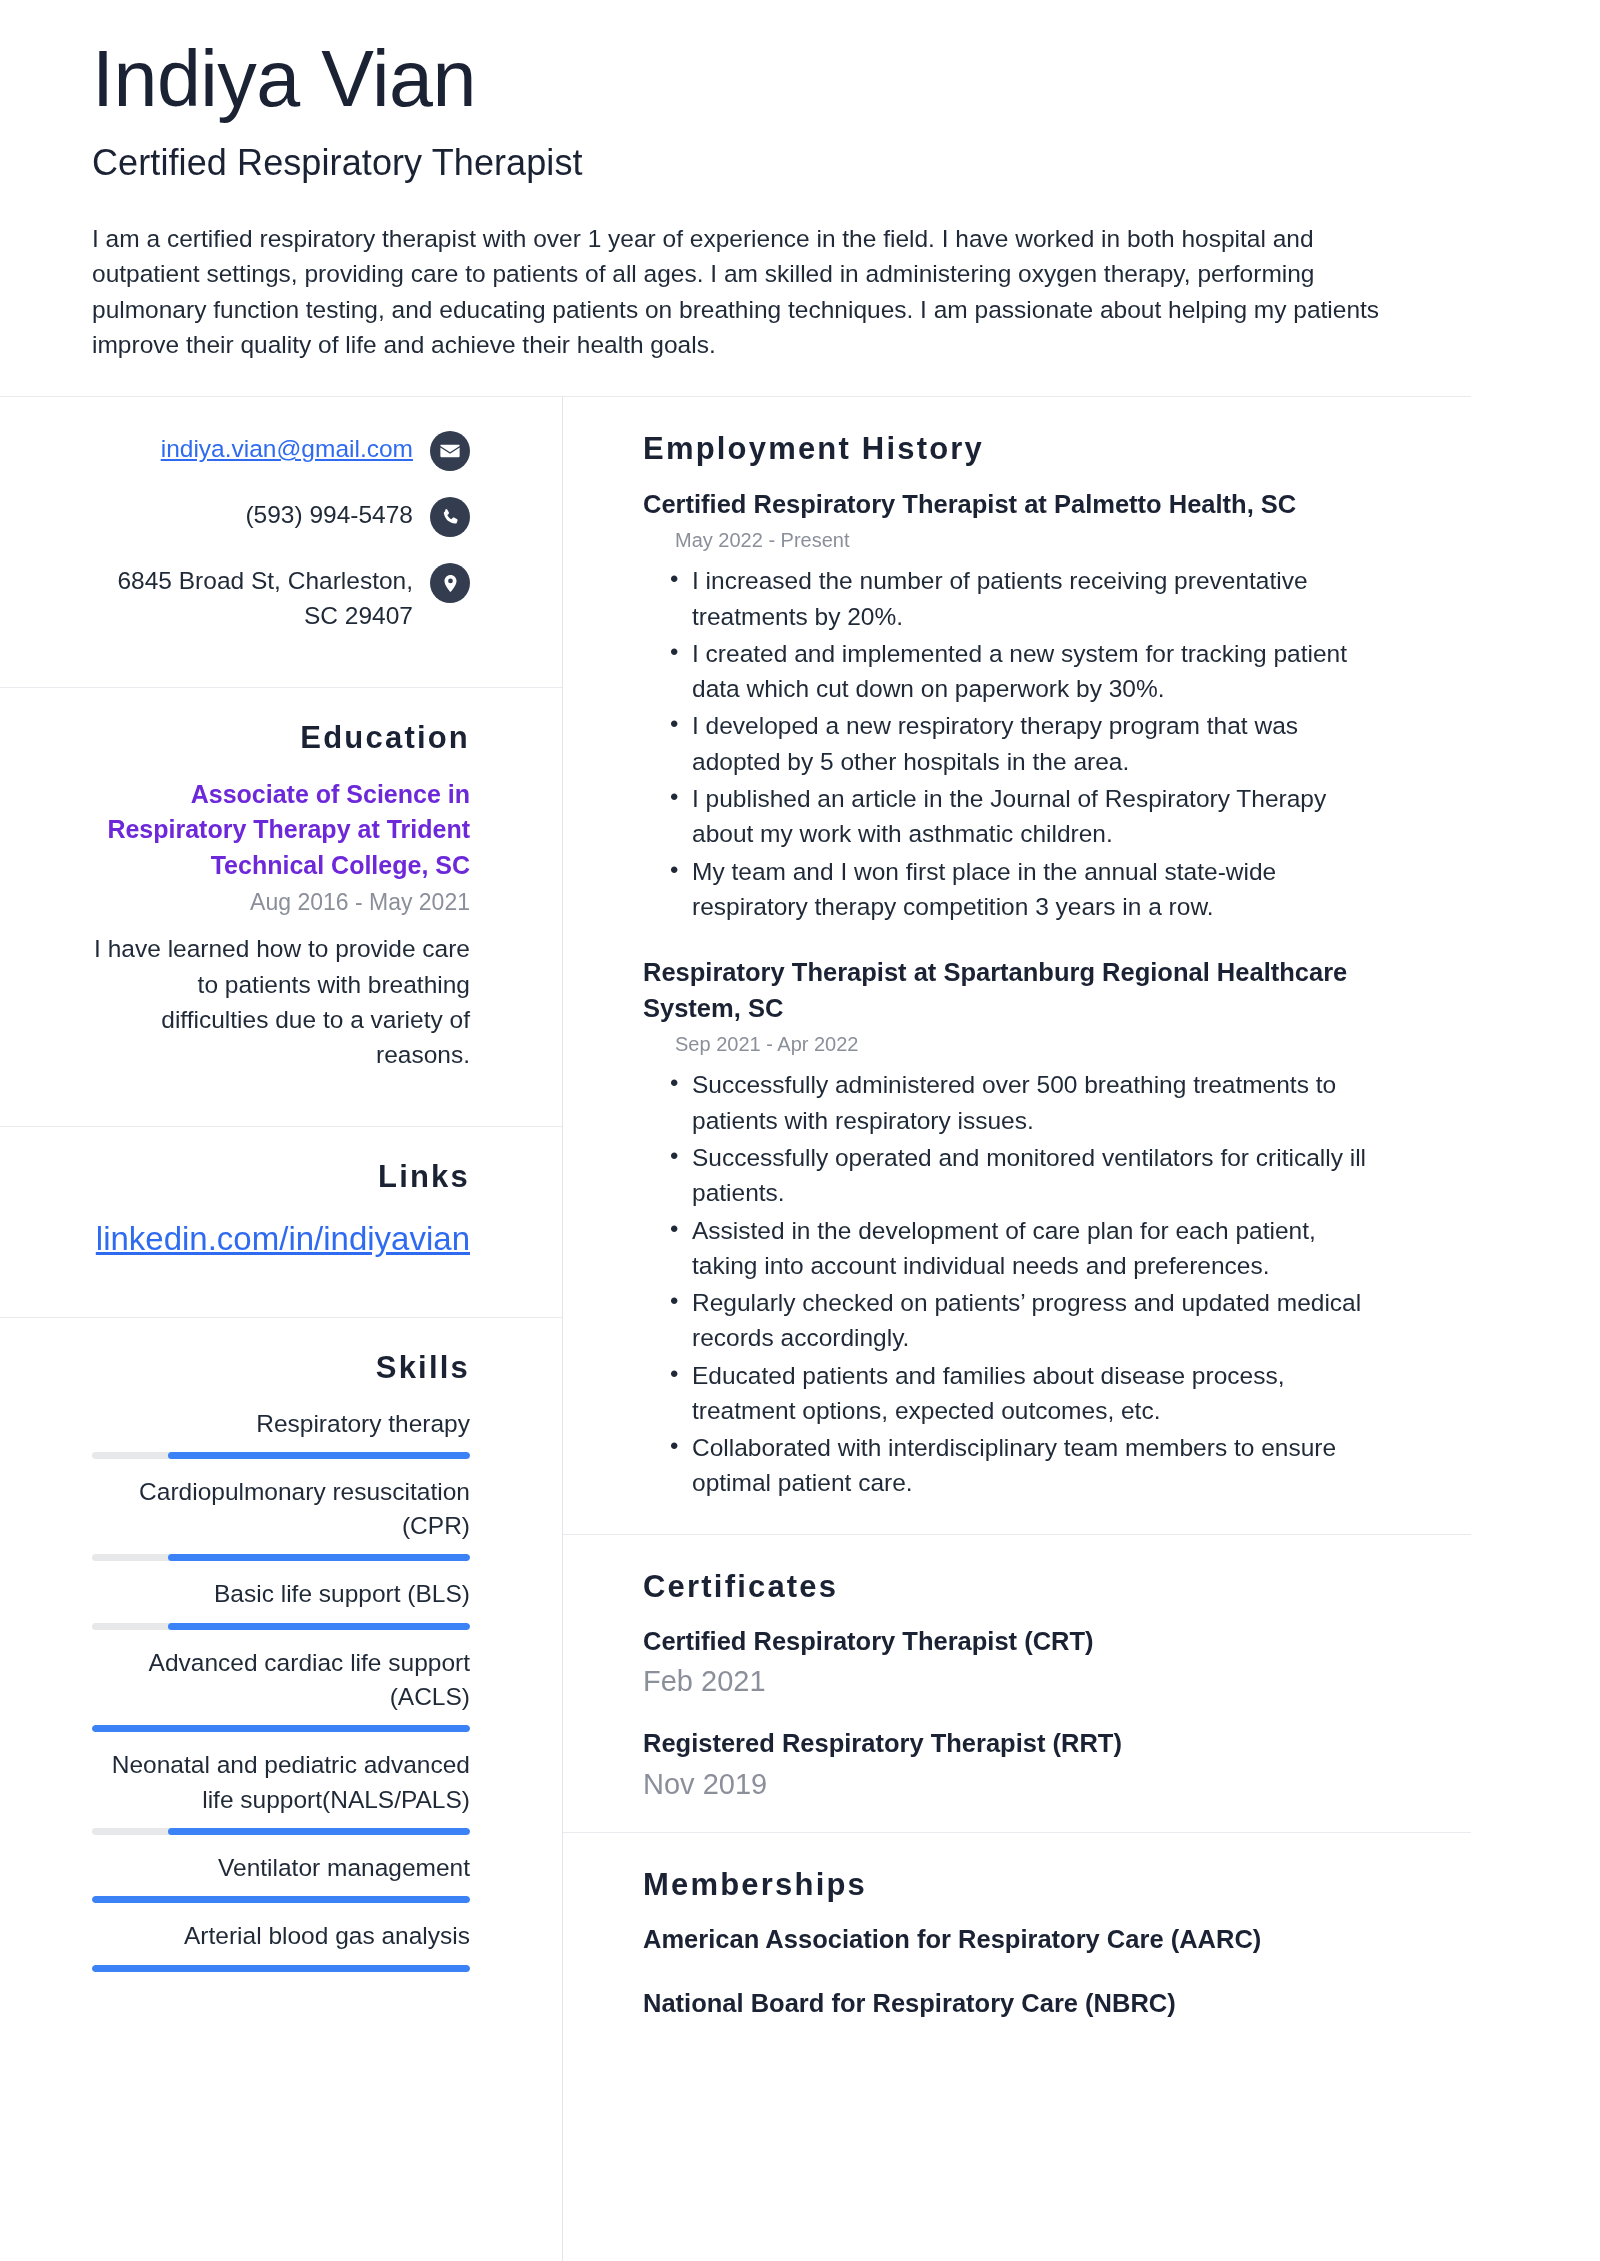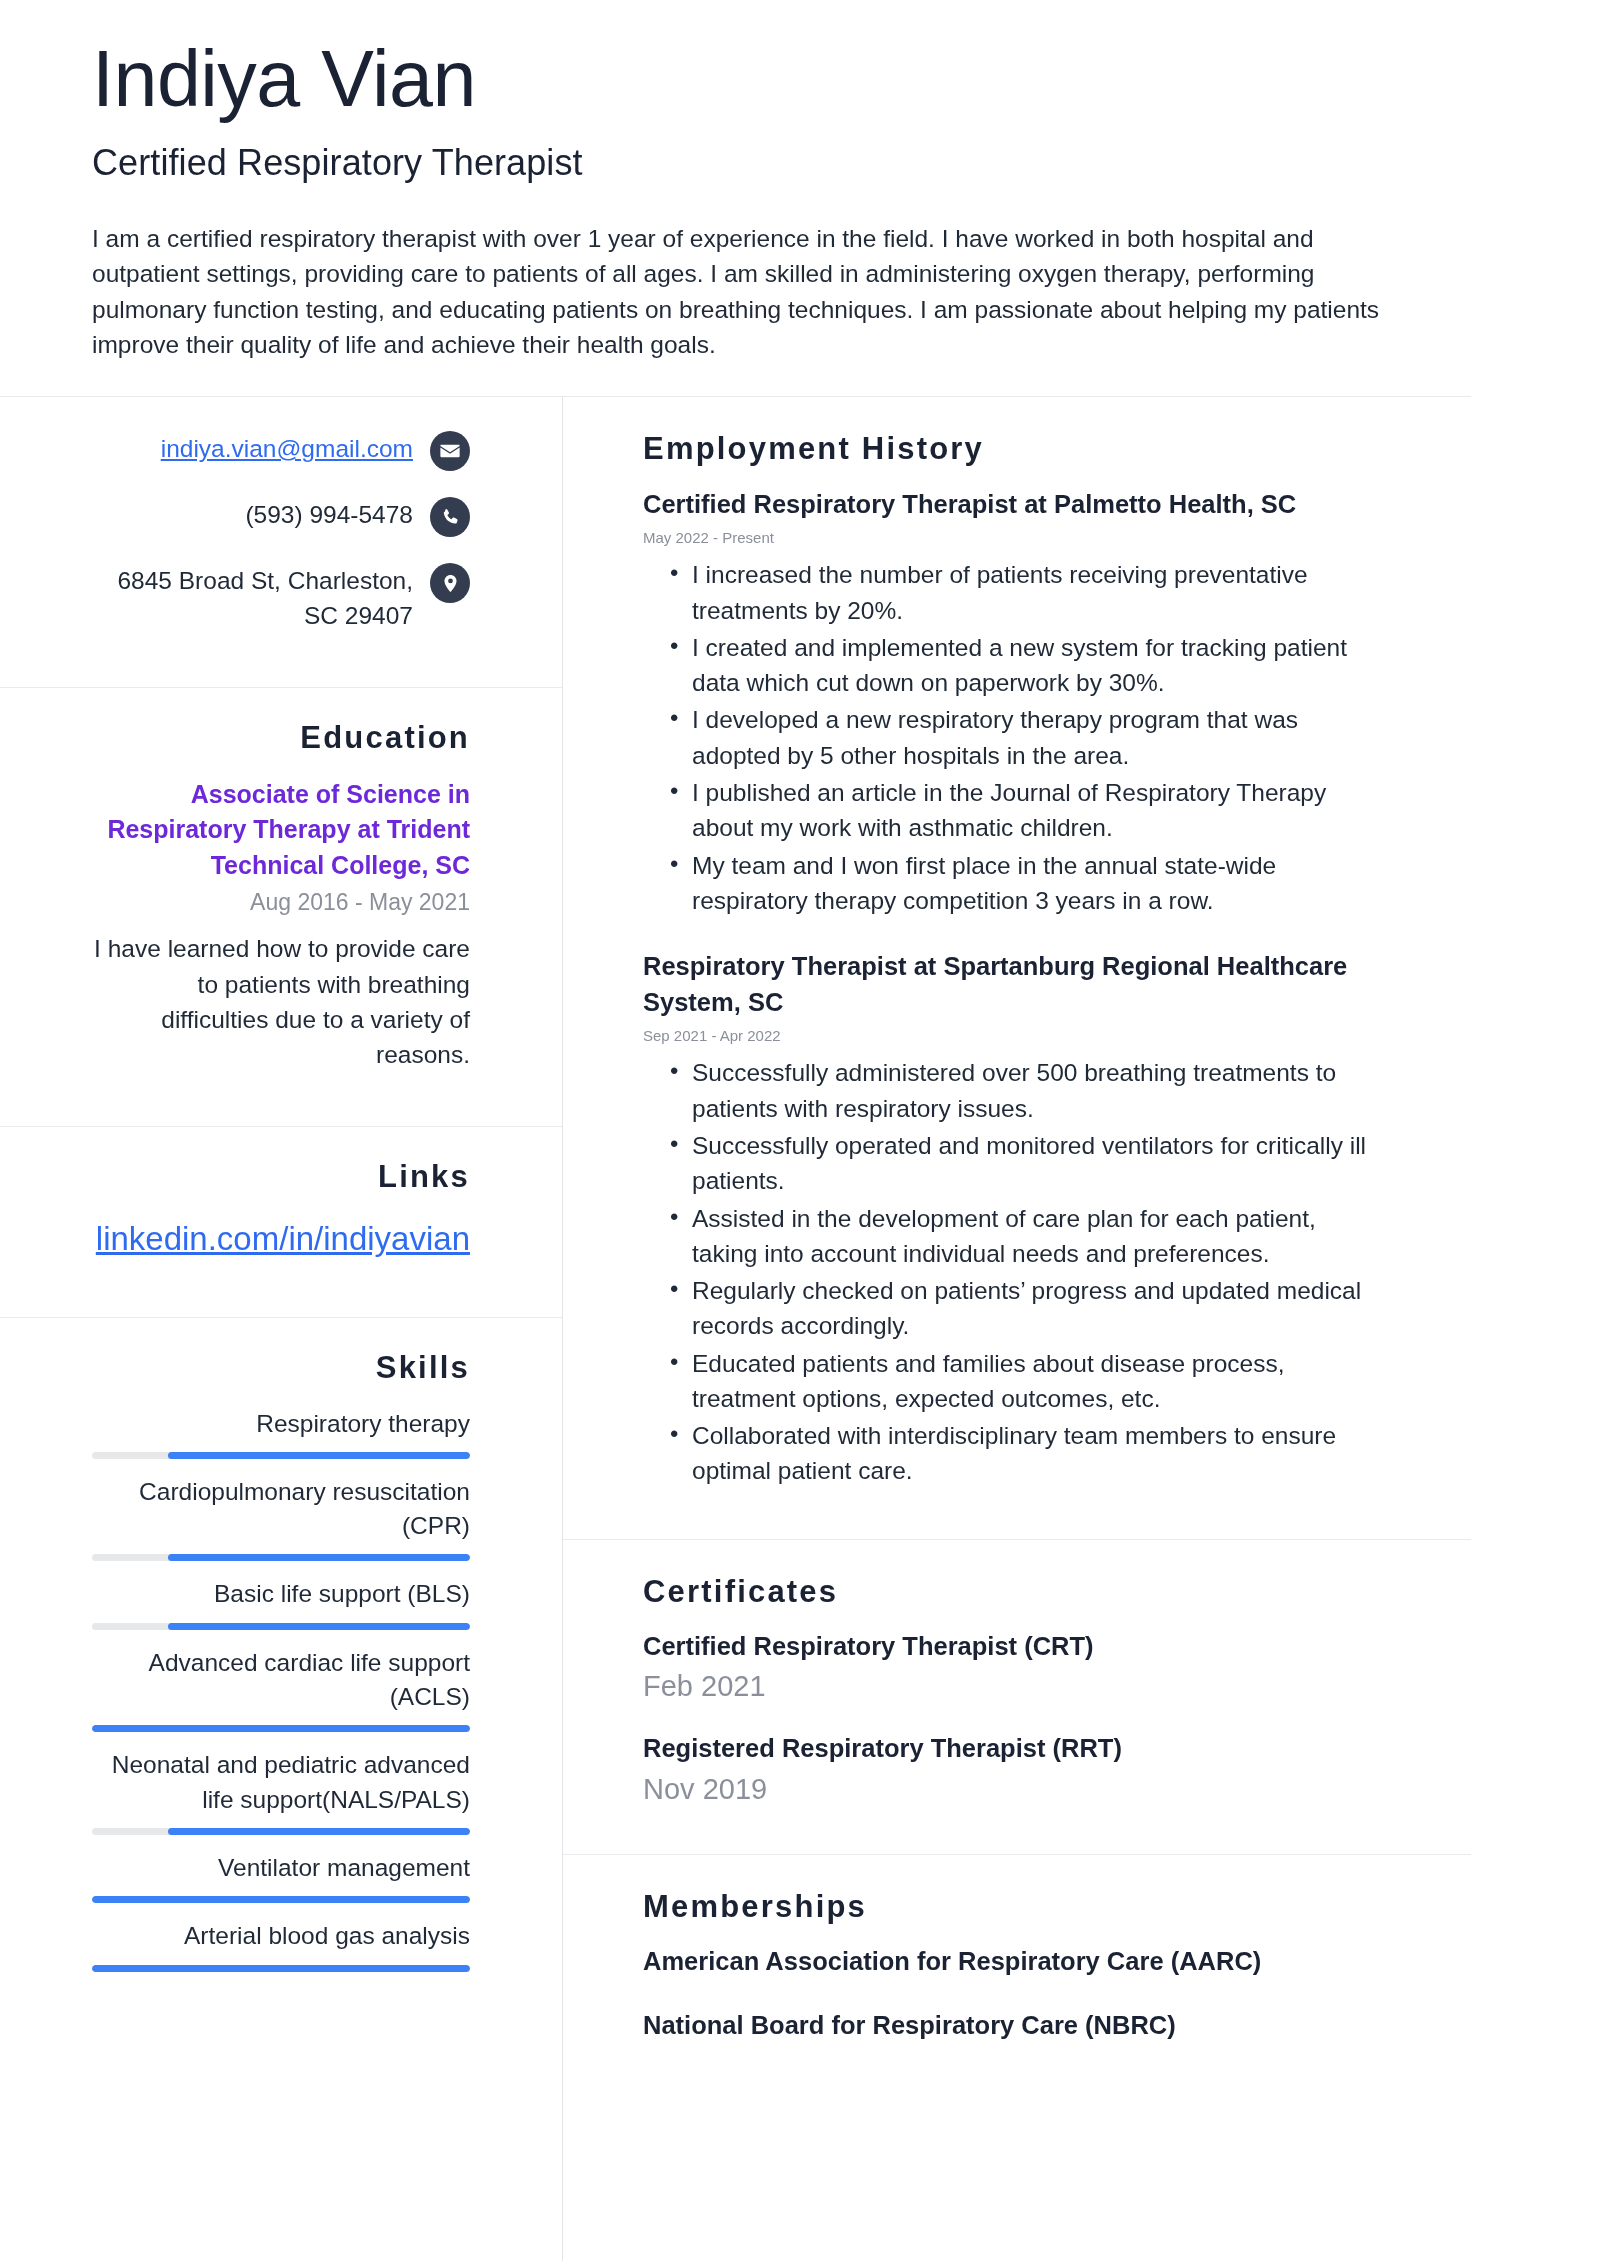--- a/index.html
+++ b/index.html
@@ -169,21 +169,21 @@
     justify-content: flex-end;
   }
   .skill-fill {
     height: 100%;
     border-radius: 4px;
     background: #3b82f6;
   }
 
   
   .rblock {
-    padding: 34px 92px 48px 80px;
+    padding: 34px 92px 31px 80px;
     border-bottom: 1px solid #e9eaee;
   }
   .rblock.last { border-bottom: none; }
 
   .r-section-title {
     font-size: 31px;
     font-weight: 700;
     letter-spacing: 2.2px;
     color: #1a2234;
     margin-bottom: 19px;
@@ -192,23 +192,24 @@
   .job { margin-bottom: 30px; }
   .job:last-child { margin-bottom: 0; }
 
   .job-heading {
     font-size: 25.5px;
     font-weight: 700;
     line-height: 1.42;
     color: #1a2234;
   }
   .job-date {
-    font-size: 15px;
+    font-size: 20px;
     color: #8a8f9a;
     margin-top: 7px;
+    margin-left: 32px;
   }
   .bullets {
     list-style: none;
     margin-top: 11px;
   }
   .bullets li {
     position: relative;
     font-size: 24.5px;
     line-height: 1.44;
     color: #1f2937;

